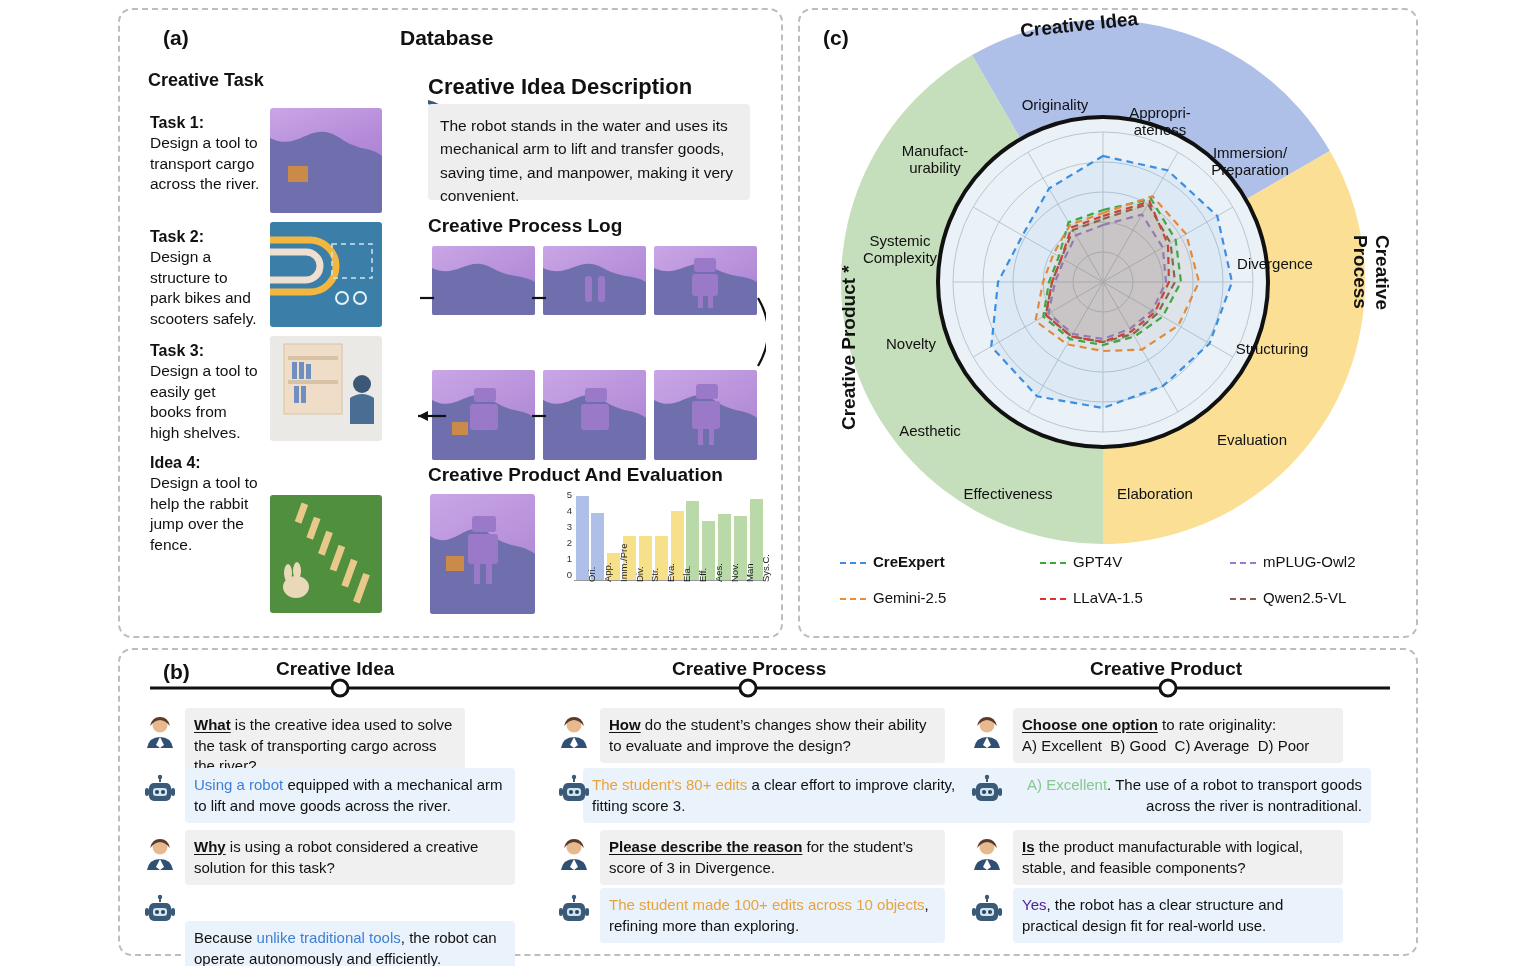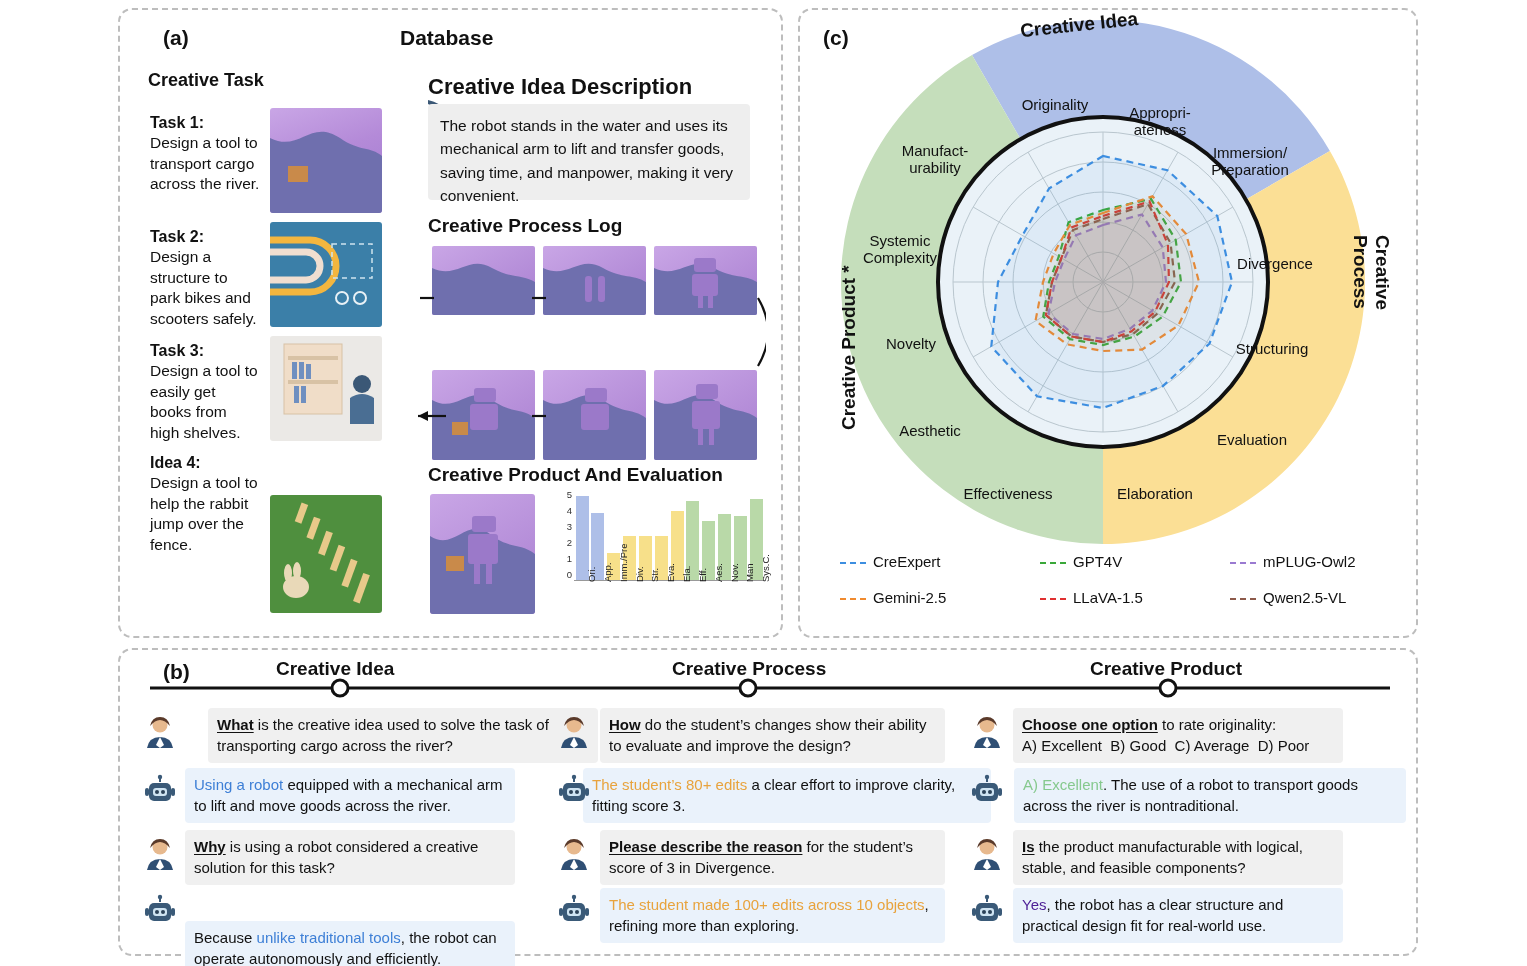--- a/index.html
+++ b/index.html
@@ -268,41 +268,41 @@
 <div class="ringlbl" style="left:1222px;top:340px;width:100px;">Structuring</div>
 <div class="ringlbl" style="left:1202px;top:431px;width:100px;">Evaluation</div>
 <div class="ringlbl" style="left:1100px;top:485px;width:110px;">Elaboration</div>
 <div class="ringlbl" style="left:948px;top:485px;width:120px;">Effectiveness</div>
 <div class="ringlbl" style="left:880px;top:422px;width:100px;">Aesthetic</div>
 <div class="ringlbl" style="left:836px;top:335px;width:100px;text-align:right;">Novelty</div>
 <div class="ringlbl" style="left:845px;top:232px;width:110px;">Systemic<br>Complexity</div>
 <div class="ringlbl" style="left:880px;top:142px;width:110px;">Manufact-<br>urability</div>
 
 <div id="legend-area" style="position:absolute;left:840px;top:553px;width:560px;height:72px;">
-    <div class="legend" style="left: 0px; top: 0px;"><span class="legline" style="border-top-color: rgb(61, 142, 224);"></span><span>CreExpert</span></div>
+    <div class="legend" style="left: 0px; top: 0px; font-weight: bold;"><span class="legline" style="border-top-color: rgb(61, 142, 224);"></span><span>CreExpert</span></div>
     <div class="legend" style="left: 0px; top: 36px;"><span class="legline" style="border-top-color: rgb(240, 138, 46);"></span><span>Gemini-2.5</span></div>
     <div class="legend" style="left: 200px; top: 0px;"><span class="legline" style="border-top-color: rgb(58, 168, 58);"></span><span>GPT4V</span></div>
     <div class="legend" style="left: 200px; top: 36px;"><span class="legline" style="border-top-color: rgb(224, 48, 48);"></span><span>LLaVA-1.5</span></div>
     <div class="legend" style="left: 390px; top: 0px;"><span class="legline" style="border-top-color: rgb(154, 122, 209);"></span><span>mPLUG-Owl2</span></div>
     <div class="legend" style="left: 390px; top: 36px;"><span class="legline" style="border-top-color: rgb(141, 90, 74);"></span><span>Qwen2.5-VL</span></div>
   </div>
 
 <div class="panel" id="panel-b"></div>
 <div class="tag" style="left:163px;top:660px;">(b)</div>
 <div class="colhead" style="left:276px;top:658px;">Creative Idea</div>
 <div class="colhead" style="left:672px;top:658px;">Creative Process</div>
 <div class="colhead" style="left:1090px;top:658px;">Creative Product</div>
 <svg style="position:absolute;left:150px;top:676px;" width="1240" height="24">
   <line x1="0" y1="12" x2="1240" y2="12" stroke="#111" stroke-width="3"></line>
   <circle cx="190" cy="12" r="8" fill="#fff" stroke="#111" stroke-width="3"></circle>
   <circle cx="598" cy="12" r="8" fill="#fff" stroke="#111" stroke-width="3"></circle>
   <circle cx="1018" cy="12" r="8" fill="#fff" stroke="#111" stroke-width="3"></circle>
 </svg>
 <div id="qa-area">
-    <div class="qa q" style="left: 185px; top: 708px; width: 390px; margin-left: 23px;"><b><u>What</u></b> is the creative idea used to solve the task of transporting cargo across the river?</div>
+    <div class="qa q" style="left: 185px; top: 708px; width: 280px;"><b><u>What</u></b> is the creative idea used to solve the task of transporting cargo across the river?</div>
     <div class="av" style="left: 143px; top: 714px;"><svg width="34" height="34" viewBox="0 0 34 34">
         <circle cx="17" cy="11" r="7.5" fill="#e7b98e"></circle>
         <path d="M7 12 q10 -12 20 0 q-2 -9 -10 -9 q-8 0 -10 9z" fill="#5a3a2a"></path>
         <path d="M4 34 q2 -11 13 -11 q11 0 13 11z" fill="#2f4f74"></path>
         <path d="M17 23 l-4 8 4 3 4 -3z" fill="#fff"></path>
       </svg></div>
     <div class="qa a" style="left: 185px; top: 768px; width: 330px;"><span class="blue">Using a robot</span> equipped with a mechanical arm to lift and move goods across the river.</div>
     <div class="av" style="left: 143px; top: 774px;"><svg width="34" height="34" viewBox="0 0 34 34">
         <rect x="6" y="9" width="22" height="18" rx="5" fill="#3a5a78"></rect>
         <rect x="10" y="14" width="14" height="8" rx="3" fill="#cfe4f2"></rect>
@@ -367,21 +367,21 @@
         <rect x="2" y="14" width="4" height="8" rx="2" fill="#3a5a78"></rect>
         <rect x="28" y="14" width="4" height="8" rx="2" fill="#3a5a78"></rect>
       </svg></div>
     <div class="qa q" style="left: 1013px; top: 708px; width: 330px;"><b><u>Choose one option</u></b> to rate originality:<br>A) Excellent&nbsp; B) Good&nbsp; C) Average&nbsp; D) Poor</div>
     <div class="av" style="left: 970px; top: 714px;"><svg width="34" height="34" viewBox="0 0 34 34">
         <circle cx="17" cy="11" r="7.5" fill="#e7b98e"></circle>
         <path d="M7 12 q10 -12 20 0 q-2 -9 -10 -9 q-8 0 -10 9z" fill="#5a3a2a"></path>
         <path d="M4 34 q2 -11 13 -11 q11 0 13 11z" fill="#2f4f74"></path>
         <path d="M17 23 l-4 8 4 3 4 -3z" fill="#fff"></path>
       </svg></div>
-    <div class="qa a" style="left: 1014px; top: 768px; width: 392px;"><span class="lgreen">A) Excellent</span>. The use of a robot to transport goods across the river is nontraditional.</div>
+    <div class="qa a" style="left: 979px; top: 768px; width: 392px; text-align: right;"><span class="lgreen">A) Excellent</span>. The use of a robot to transport goods across the river is nontraditional.</div>
     <div class="av" style="left: 970px; top: 774px;"><svg width="34" height="34" viewBox="0 0 34 34">
         <rect x="6" y="9" width="22" height="18" rx="5" fill="#3a5a78"></rect>
         <rect x="10" y="14" width="14" height="8" rx="3" fill="#cfe4f2"></rect>
         <circle cx="14" cy="18" r="2" fill="#2b4258"></circle>
         <circle cx="20" cy="18" r="2" fill="#2b4258"></circle>
         <rect x="16" y="3" width="2" height="5" fill="#3a5a78"></rect>
         <circle cx="17" cy="3" r="2.2" fill="#3a5a78"></circle>
         <rect x="2" y="14" width="4" height="8" rx="2" fill="#3a5a78"></rect>
         <rect x="28" y="14" width="4" height="8" rx="2" fill="#3a5a78"></rect>
       </svg></div>

